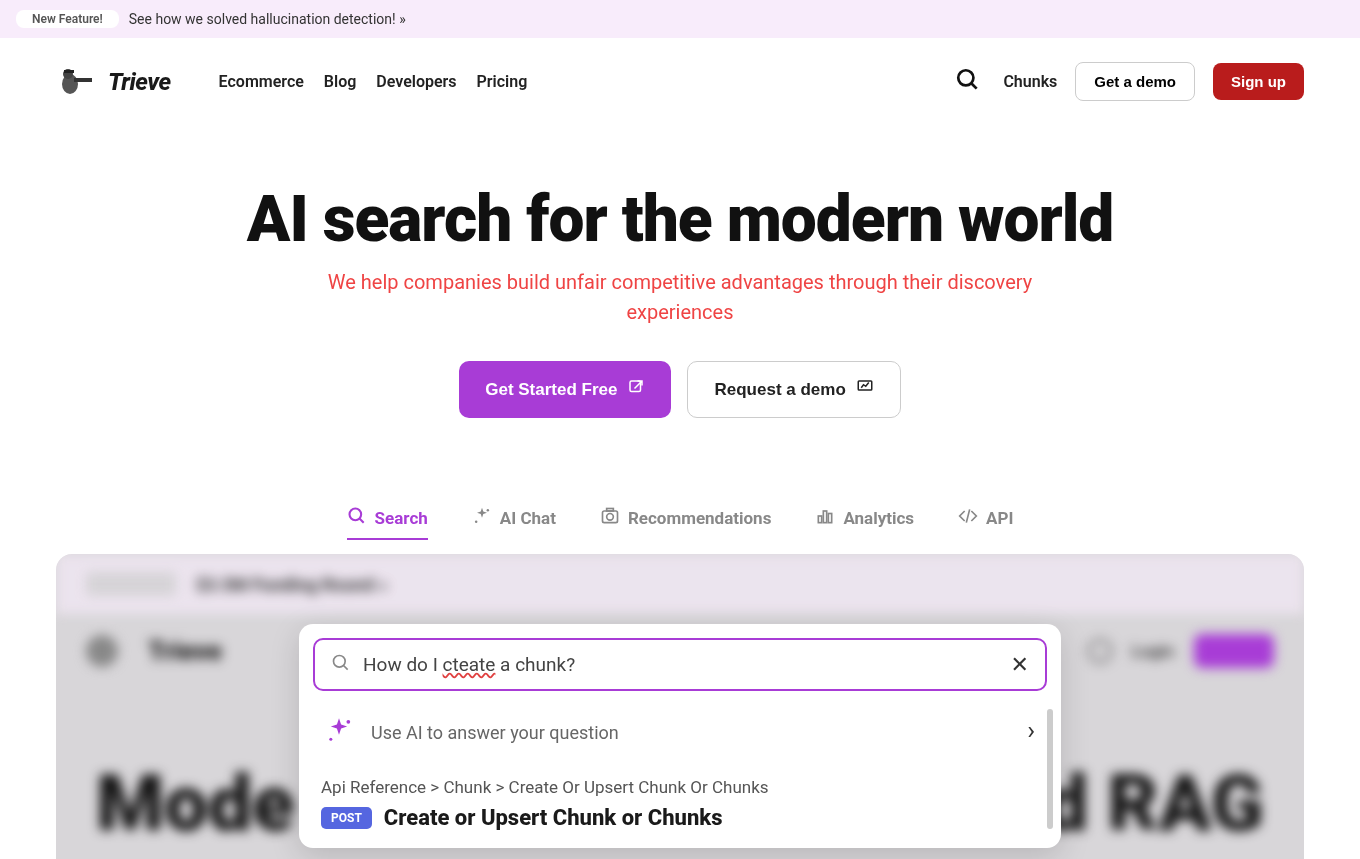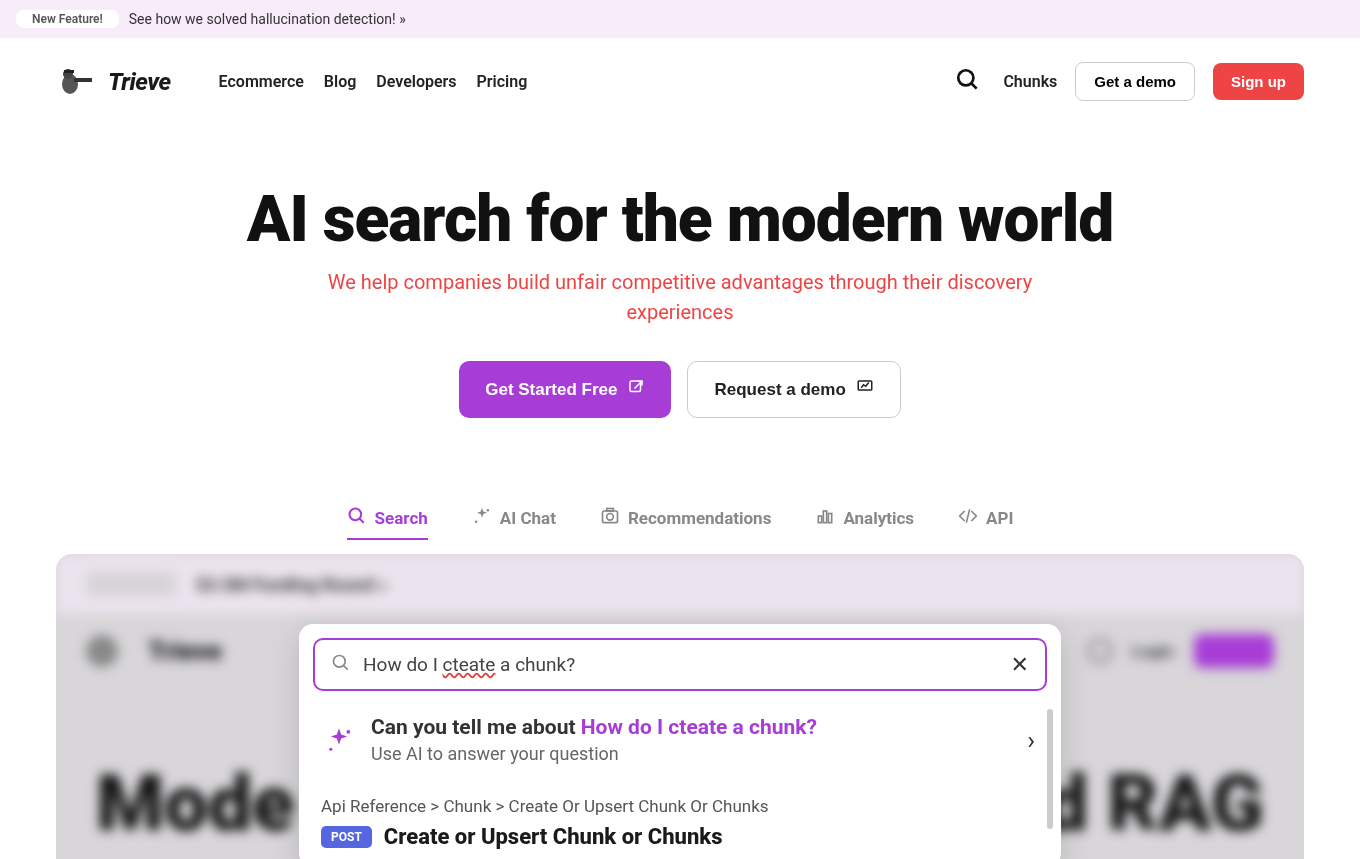--- a/index.html
+++ b/index.html
@@ -15,21 +15,21 @@
 .brand { display: flex; align-items: center; gap: 12px; font-style: italic; }
 .brand-logo { width: 40px; height: 32px; position: relative; }
 .brand-logo svg { width: 100%; height: 100%; }
 .brand-name { font-size: 24px; font-weight: 800; letter-spacing: -0.5px; }
 .nav-links { display: flex; gap: 20px; }
 .nav-links a { color: #222; text-decoration: none; font-weight: 600; font-size: 16px; }
 .header-right { margin-left: auto; display: flex; align-items: center; gap: 18px; }
 .icon-btn { background: none; border: none; cursor: pointer; padding: 4px; }
 .login-link { font-weight: 600; font-size: 16px; color: #222; text-decoration: none; }
 .btn-outline { border: 1px solid #ccc; background: #fff; border-radius: 8px; padding: 10px 18px; font-weight: 600; font-size: 15px; cursor: pointer; }
-.btn-primary { border: none; background: #ef4444; color: #fff; border-radius: 8px; padding: 10px 18px; font-weight: 600; font-size: 15px; cursor: pointer; }
+.btn-primary { border: none; background: #b91c1c; color: #fff; border-radius: 8px; padding: 10px 18px; font-weight: 600; font-size: 15px; cursor: pointer; }
 
 
 .hero { text-align: center; padding: 60px 2px 40px; }
 .hero-title { font-size: 64px; font-weight: 900; letter-spacing: -1px; line-height: 1.1; color: #111; }
 .hero-sub { font-size: 20px; color: #ef4444; margin-top: 12px; max-width: 720px; margin-left: auto; margin-right: auto; line-height: 1.5; }
 .hero-ctas { display: flex; gap: 16px; justify-content: center; margin-top: 34px; }
 .btn-hero-primary { background: #a83cd6; color: #fff; border: none; border-radius: 10px; padding: 16px 26px; font-size: 17px; font-weight: 700; display: flex; align-items: center; gap: 10px; cursor: pointer; }
 .btn-hero-outline { background: #fff; border: 1px solid #ccc; border-radius: 10px; padding: 16px 26px; font-size: 17px; font-weight: 700; display: flex; align-items: center; gap: 10px; cursor: pointer; color: #222; }
 
 
@@ -211,23 +211,20 @@
       </div>
       <div class="modal-results">
         <div class="modal-scrollbar"></div>
         <div class="ai-suggest">
           <span class="ai-sparkle"><svg viewBox="0 0 24 24" fill="#a83cd6">
                 <path d="M12 2l1.8 5.2L19 9l-5.2 1.8L12 16l-1.8-5.2L5 9l5.2-1.8z"></path>
                 <circle cx="20" cy="5" r="1.6"></circle>
                 <circle cx="5" cy="20" r="1.3"></circle>
               </svg></span>
           <div class="ai-text">
-            <div class="ai-line1">
-              <span>Can you tell me about </span><span class="q">How do I cteate a chunk?</span>
-            </div>
             <div class="ai-line2">Use AI to answer your question</div>
           </div>
           <span class="ai-arrow">›</span>
         </div>
         <div class="breadcrumb-row">Api Reference &gt; Chunk &gt; Create Or Upsert Chunk Or Chunks</div>
         <div class="result-title-row">
           <span class="method-badge">POST</span>
           <span class="result-title">Create or Upsert Chunk or Chunks</span>
         </div>
 

